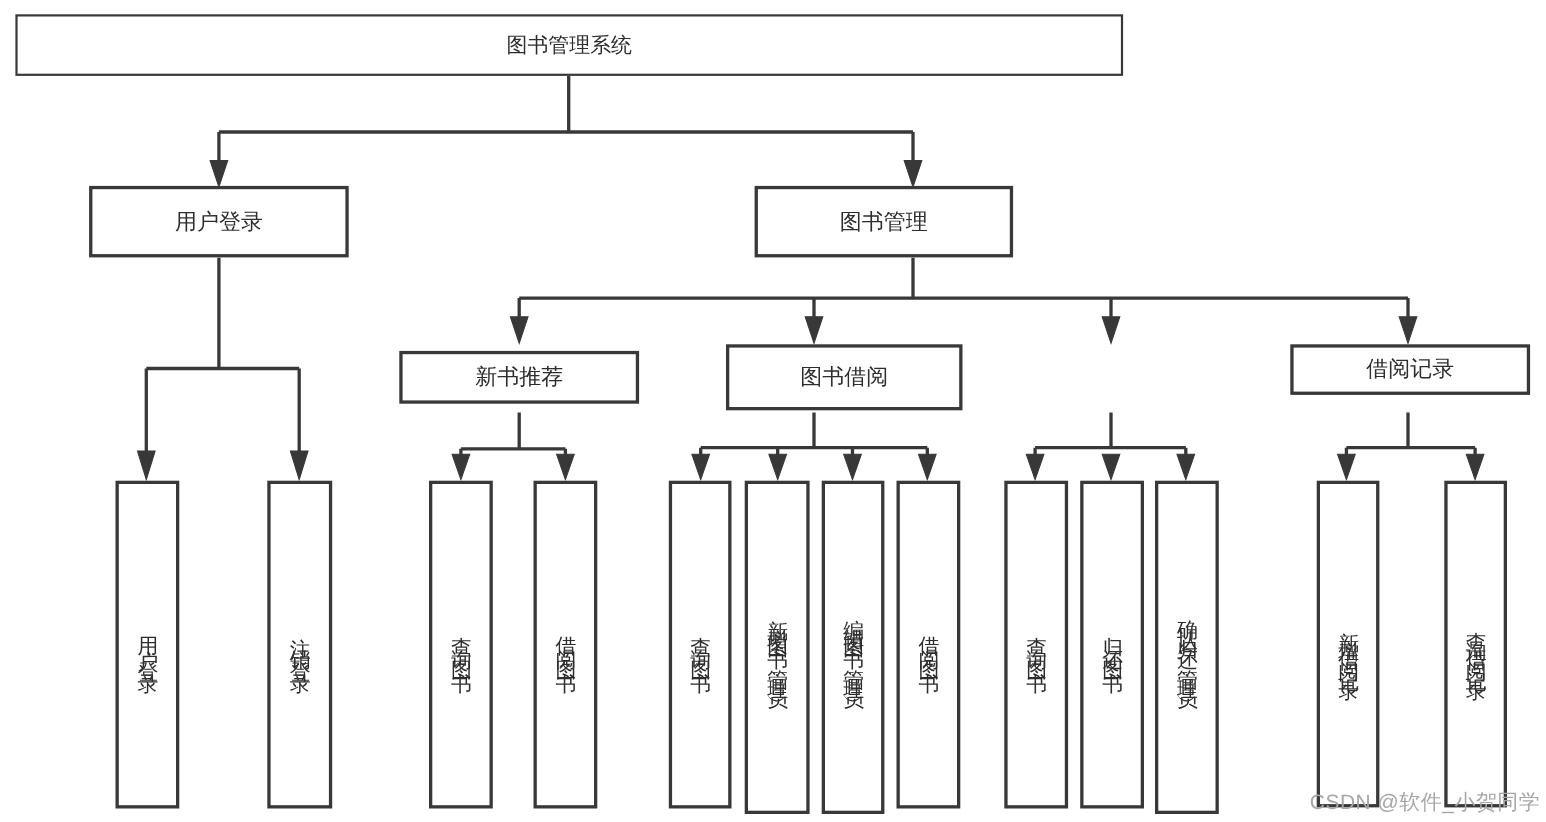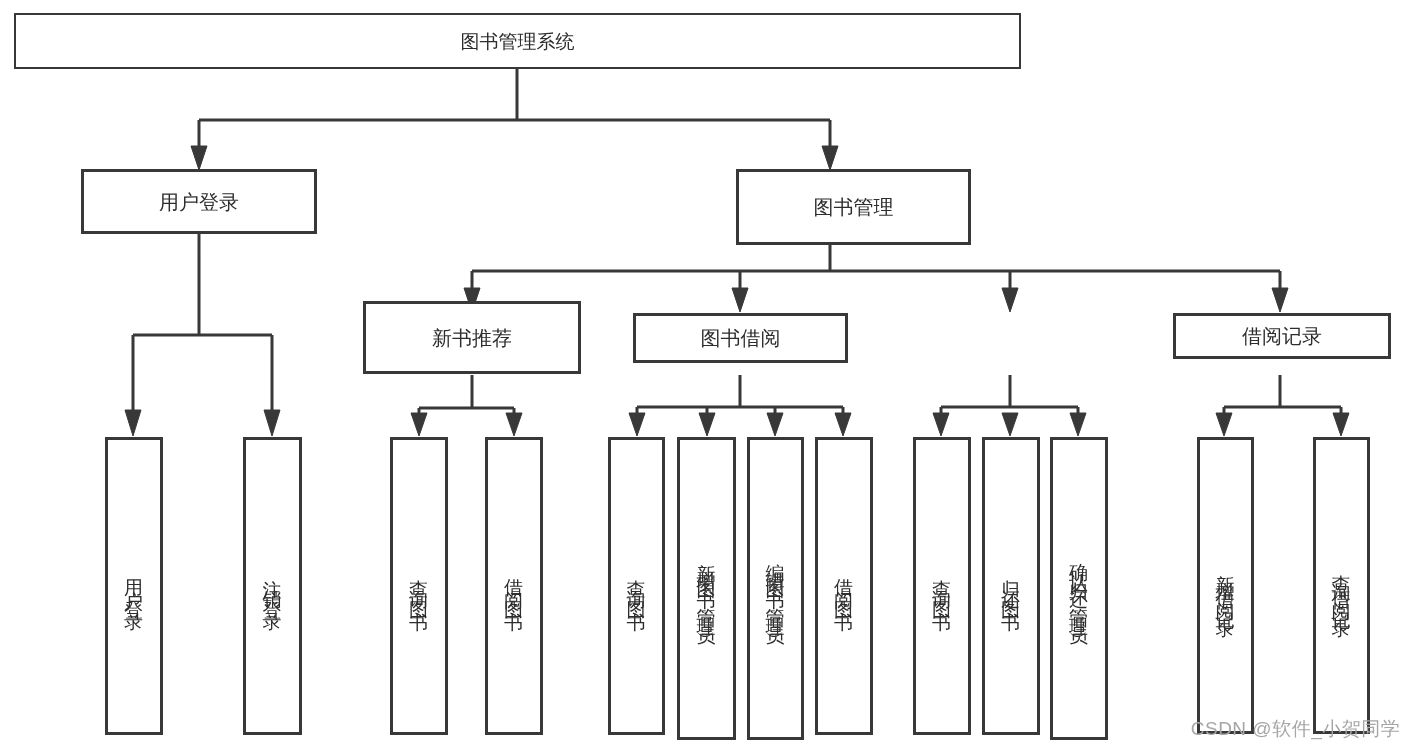--- a/index.html
+++ b/index.html
@@ -66,24 +66,24 @@
     <polygon points="1070,413 1086,413 1078,436"></polygon>
 
     <path d="M1280 375 V407 M1224 407 H1341 M1224 407 V415 M1341 407 V415"></path>
     <polygon points="1216,413 1232,413 1224,436"></polygon>
     <polygon points="1333,413 1349,413 1341,436"></polygon>
   </svg>
 
   <div class="box root" style="left:14px;top:13px;width:1007px;height:56px;">图书管理系统</div>
 
   <div class="box" style="left:81px;top:169px;width:236px;height:65px;">用户登录</div>
-  <div class="box" style="left:736px;top:169px;width:235px;height:76px;">图书管理</div>
+  <div class="box" style="left:686px;top:169px;width:235px;height:65px;">图书管理</div>
 
-  <div class="box" style="left:363px;top:301px;width:218px;height:73px;">新书推荐</div>
-  <div class="box" style="left:633px;top:313px;width:215px;height:50px;">图书借阅</div>
+  <div class="box" style="left:363px;top:319px;width:218px;height:48px;">新书推荐</div>
+  <div class="box" style="left:660px;top:313px;width:215px;height:60px;">图书借阅</div>
   <div class="box" style="left:1173px;top:313px;width:218px;height:46px;">借阅记录</div>
 
   <div class="box vbox" style="left:105px;top:437px;width:58px;height:298px;">用户登录</div>
   <div class="box vbox" style="left:243px;top:437px;width:59px;height:298px;">注销登录</div>
 
   <div class="box vbox" style="left:390px;top:437px;width:58px;height:298px;">查询图书</div>
   <div class="box vbox" style="left:485px;top:437px;width:58px;height:298px;">借阅图书</div>
 
   <div class="box vbox" style="left:608px;top:437px;width:57px;height:298px;">查询图书</div>
   <div class="box vbox tight" style="left:677px;top:437px;width:59px;height:303px;">新增图书（管理员）</div>

